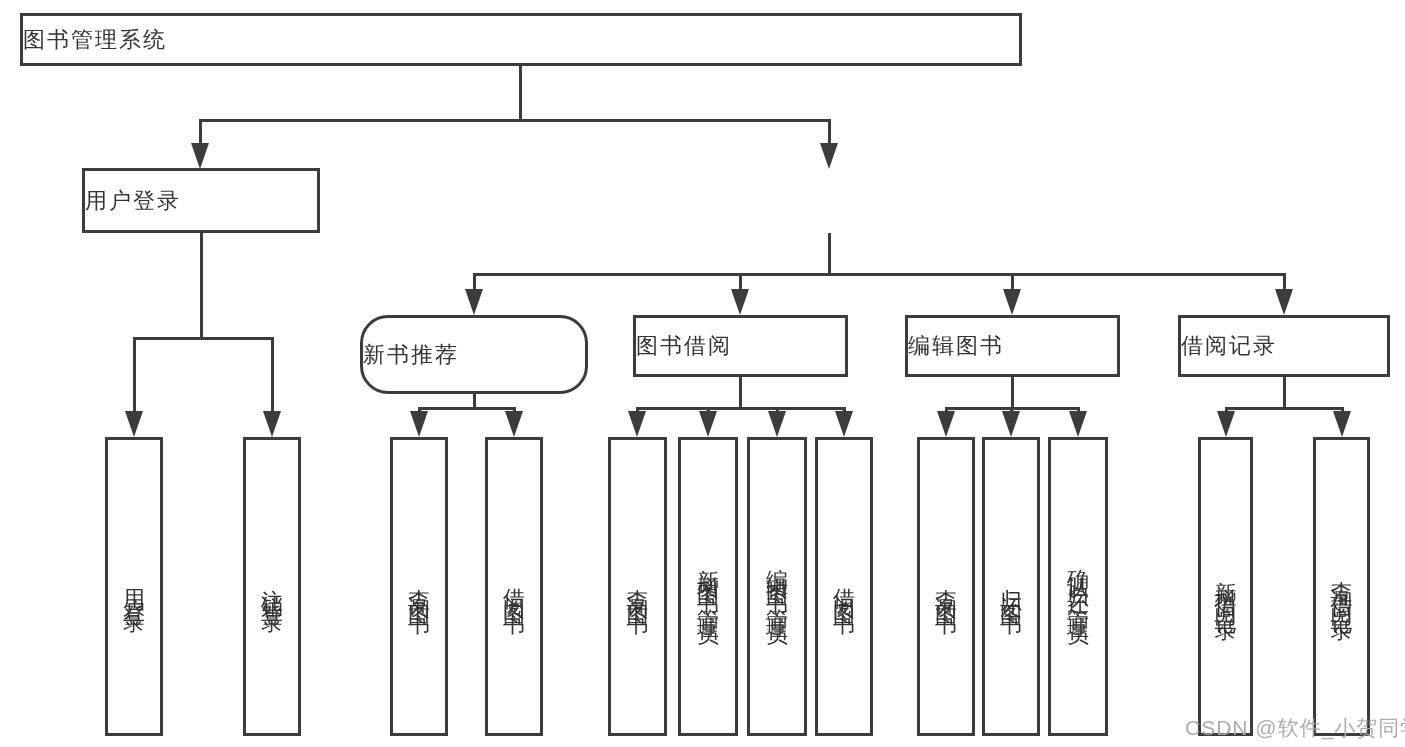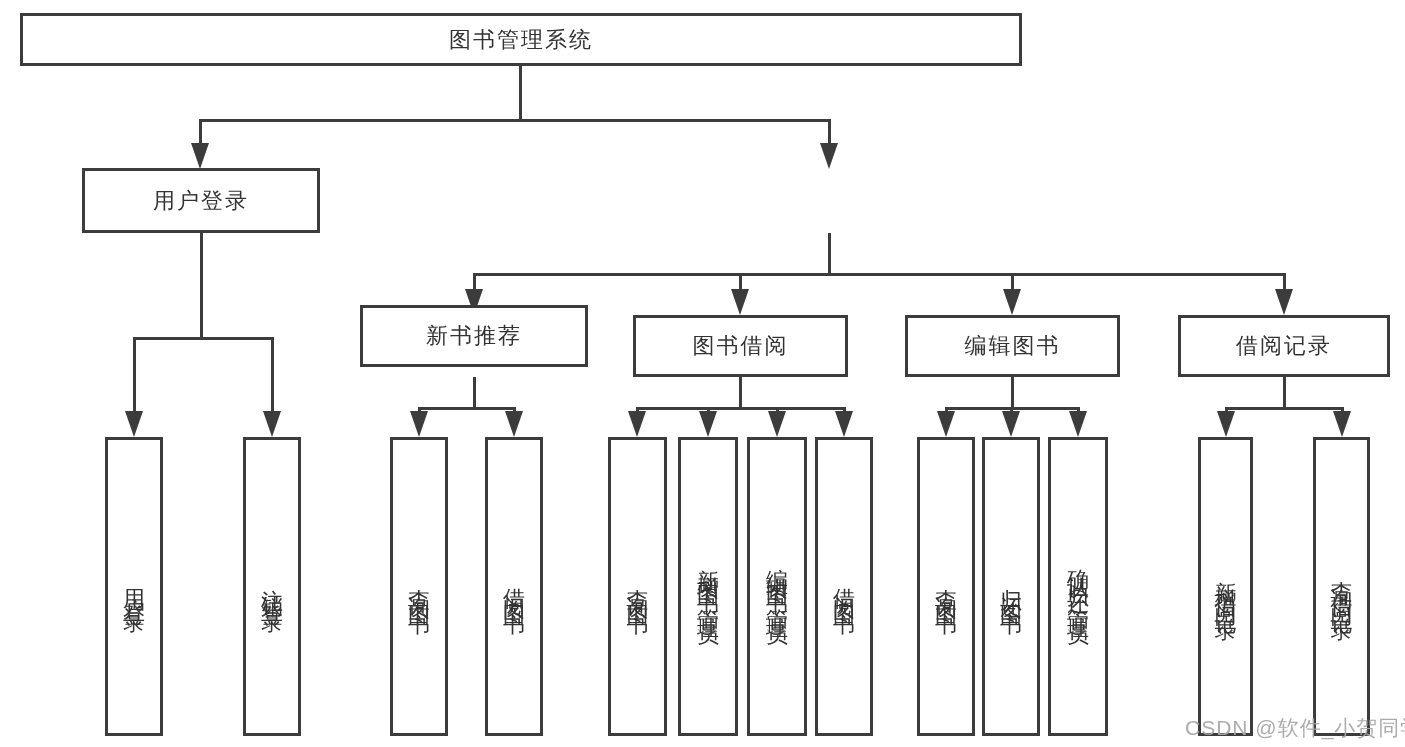--- a/index.html
+++ b/index.html
@@ -13,21 +13,21 @@
   .vl{width:3px;}
   
   .ar{
     position:absolute;width:0;height:0;
     border-left:9px solid transparent;border-right:9px solid transparent;
     border-top:26px solid #3c3c3c;
   }
   
   .box{
     position:absolute;box-sizing:border-box;background:#ffffff;
-    border:3px solid #3c3c3c;display:flex;align-items:center;justify-content:center;
+    border:3px solid #3c3c3c;display:flex;align-items:center;justify-content:flex-start;
     font-size:22px;letter-spacing:2px;white-space:nowrap;
   }
   
   .vbox{
     position:absolute;box-sizing:border-box;background:#ffffff;
     border:3px solid #3c3c3c;display:flex;align-items:center;justify-content:center;
   }
   .vbox span{
     writing-mode:vertical-rl;text-orientation:mixed;
     font-size:22px;letter-spacing:8px;line-height:1;white-space:nowrap;
@@ -102,21 +102,21 @@
   <div class="ar" style="left:1333px;top:411px;"></div>
 
   <div class="box" style="left:20px;top:13px;width:1002px;height:53px;">
     <span>图书管理系统</span>
   </div>
 
   <div class="box" style="left:82px;top:168px;width:238px;height:65px;">
     <span>用户登录</span>
   </div>
 
-  <div class="box" style="left:360px;top:305px;width:228px;height:62px;">
+  <div class="box" style="left:360px;top:315px;width:228px;height:79px;border-radius:28px;">
     <span>新书推荐</span>
   </div>
   <div class="box" style="left:633px;top:315px;width:215px;height:62px;">
     <span>图书借阅</span>
   </div>
   <div class="box" style="left:905px;top:315px;width:215px;height:62px;">
     <span>编辑图书</span>
   </div>
   <div class="box" style="left:1178px;top:315px;width:212px;height:62px;">
     <span>借阅记录</span>

